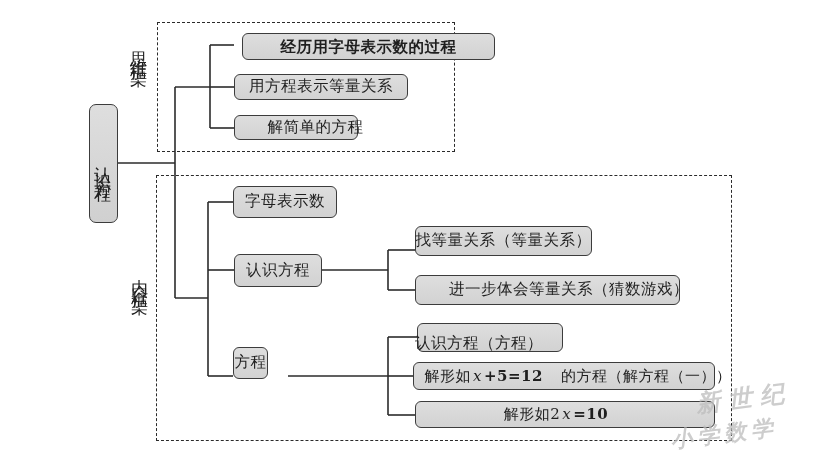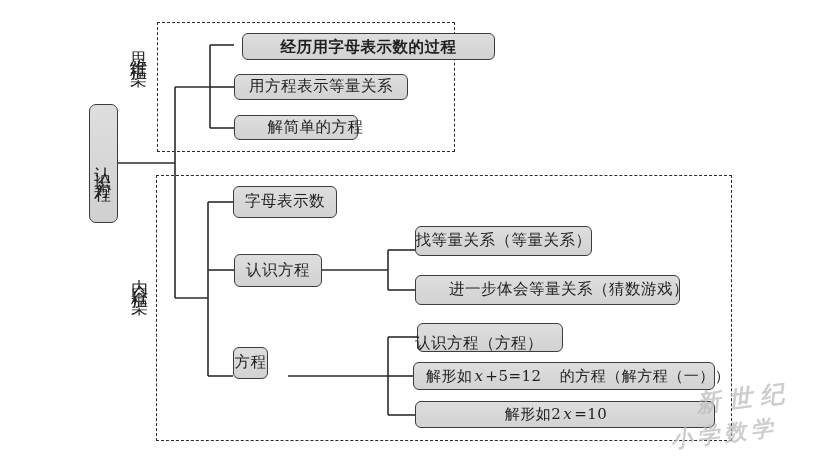--- a/index.html
+++ b/index.html
@@ -48,21 +48,21 @@
     box-sizing:border-box;
   }
   .rootnode span{
     writing-mode:vertical-rl;
     text-orientation:upright;
     font-size:17px;
     letter-spacing:7px;
     padding-top:6px;
   }
   .mvar{font-style:italic;margin:0 2px;}
-  .mmath{margin-right:18px;}
+  .mmath{margin-right:18px;font-weight:bold;}
   .watermark{
     position:absolute;
     left:668px;top:384px;
     transform:rotate(-7deg);
     color:#bdbdbd;
     opacity:0.75;
     font-style:italic;
     font-weight:bold;
     pointer-events:none;
   }

